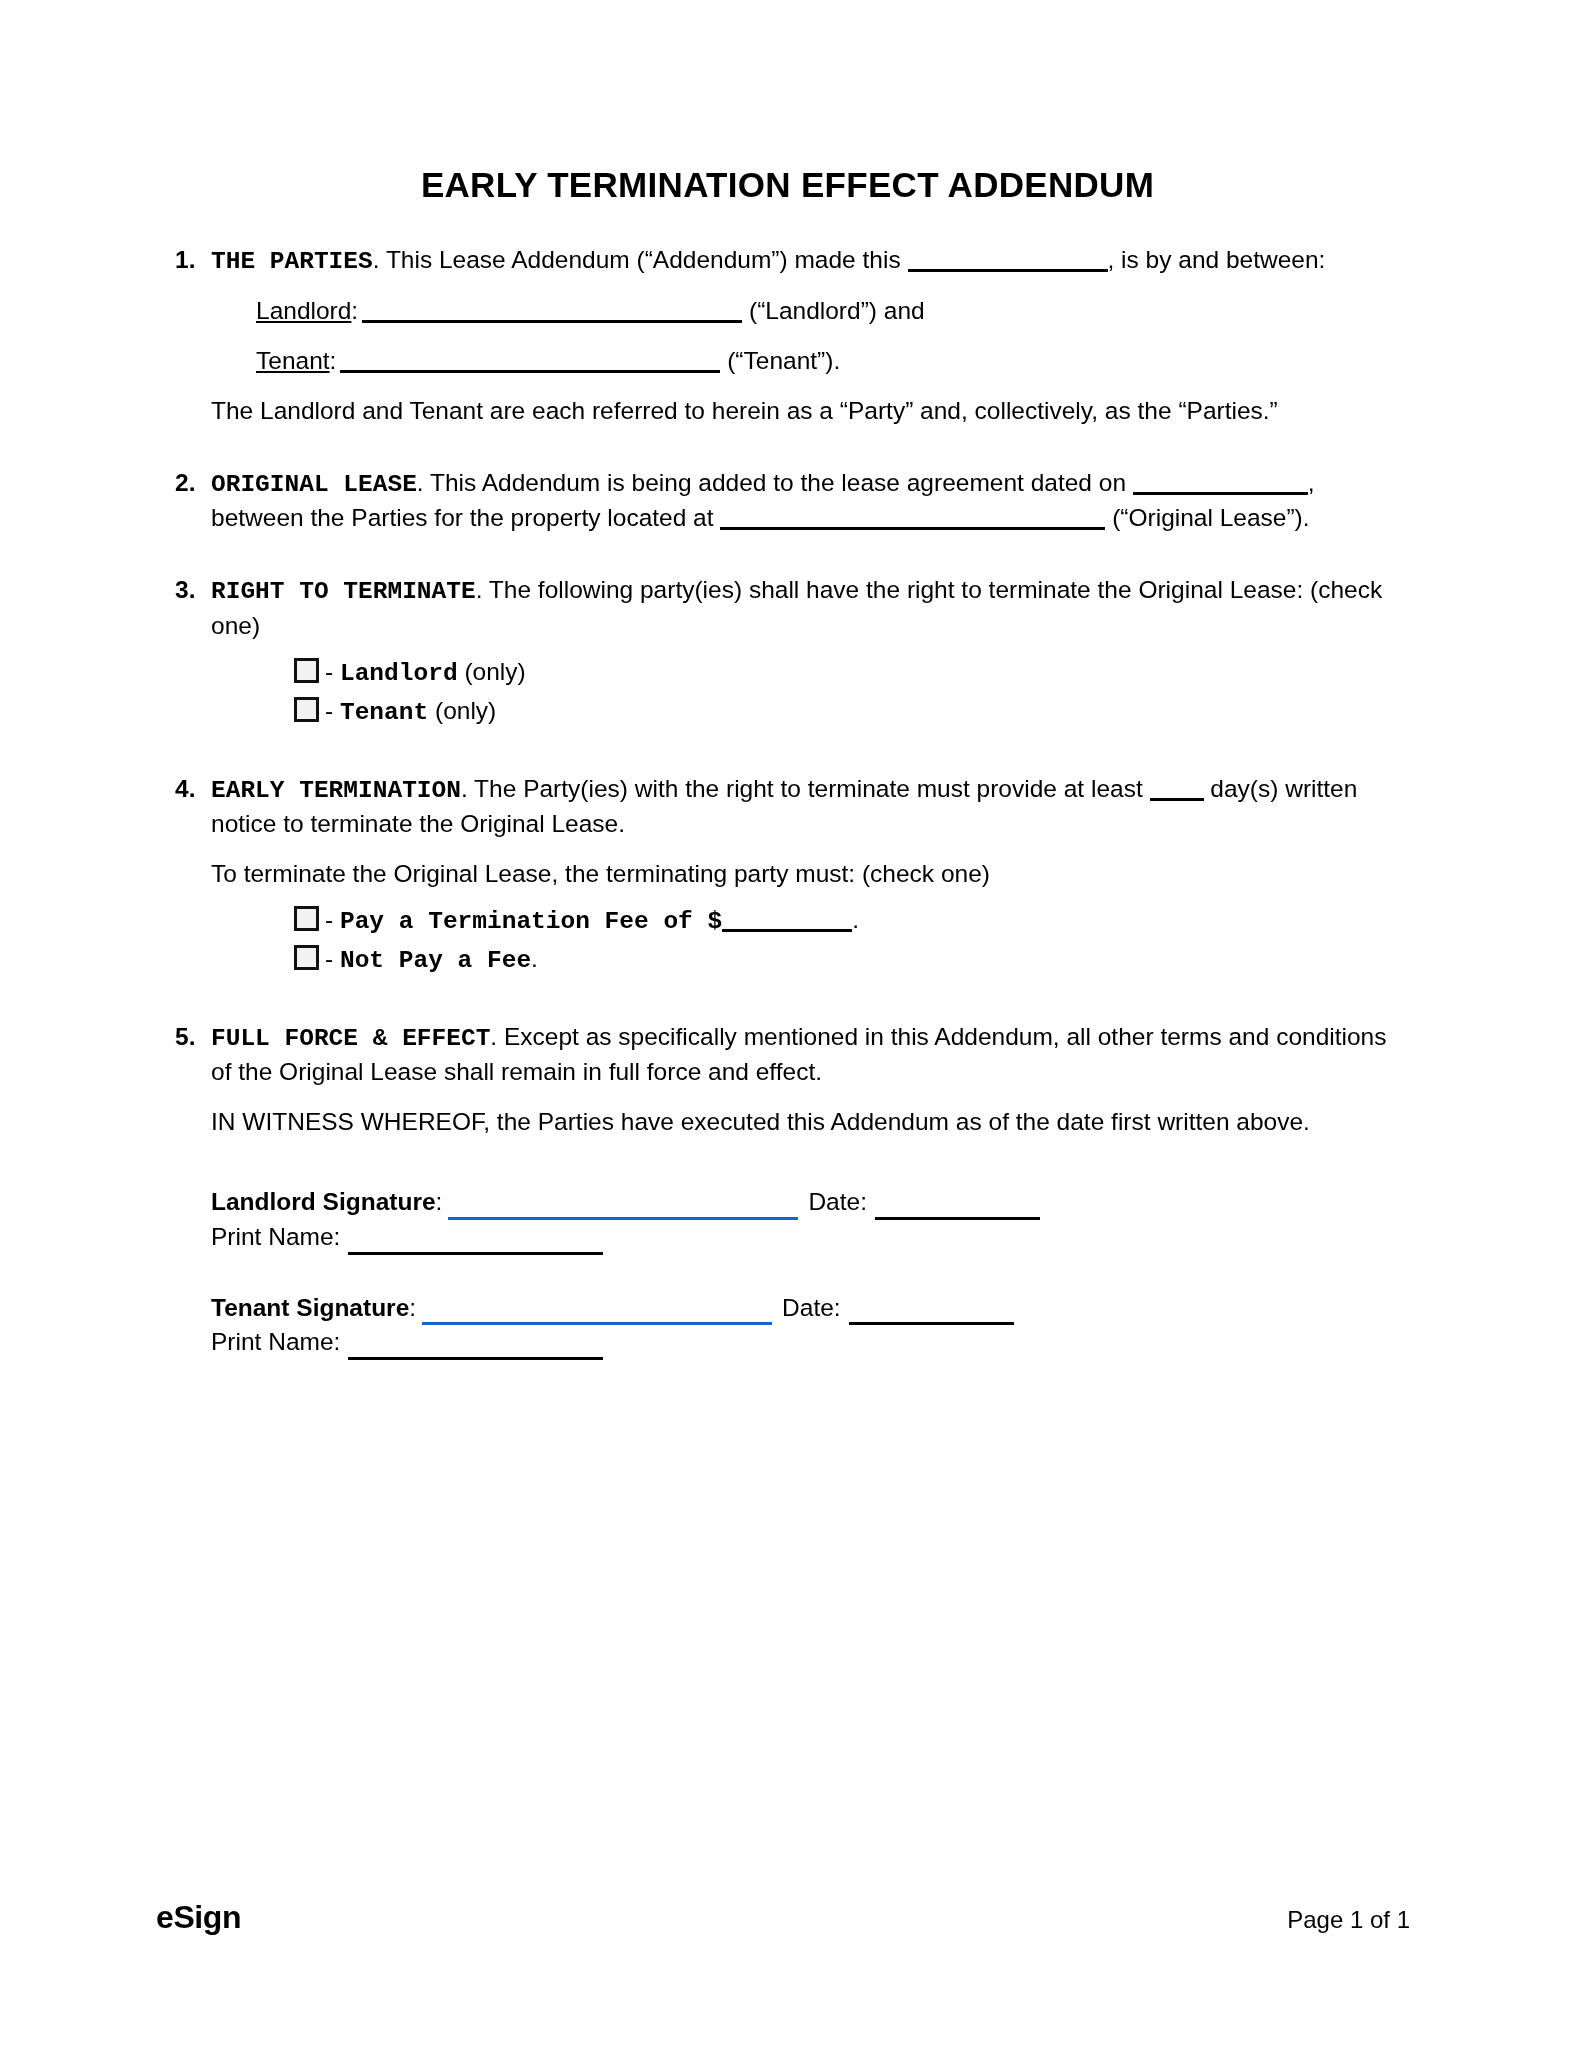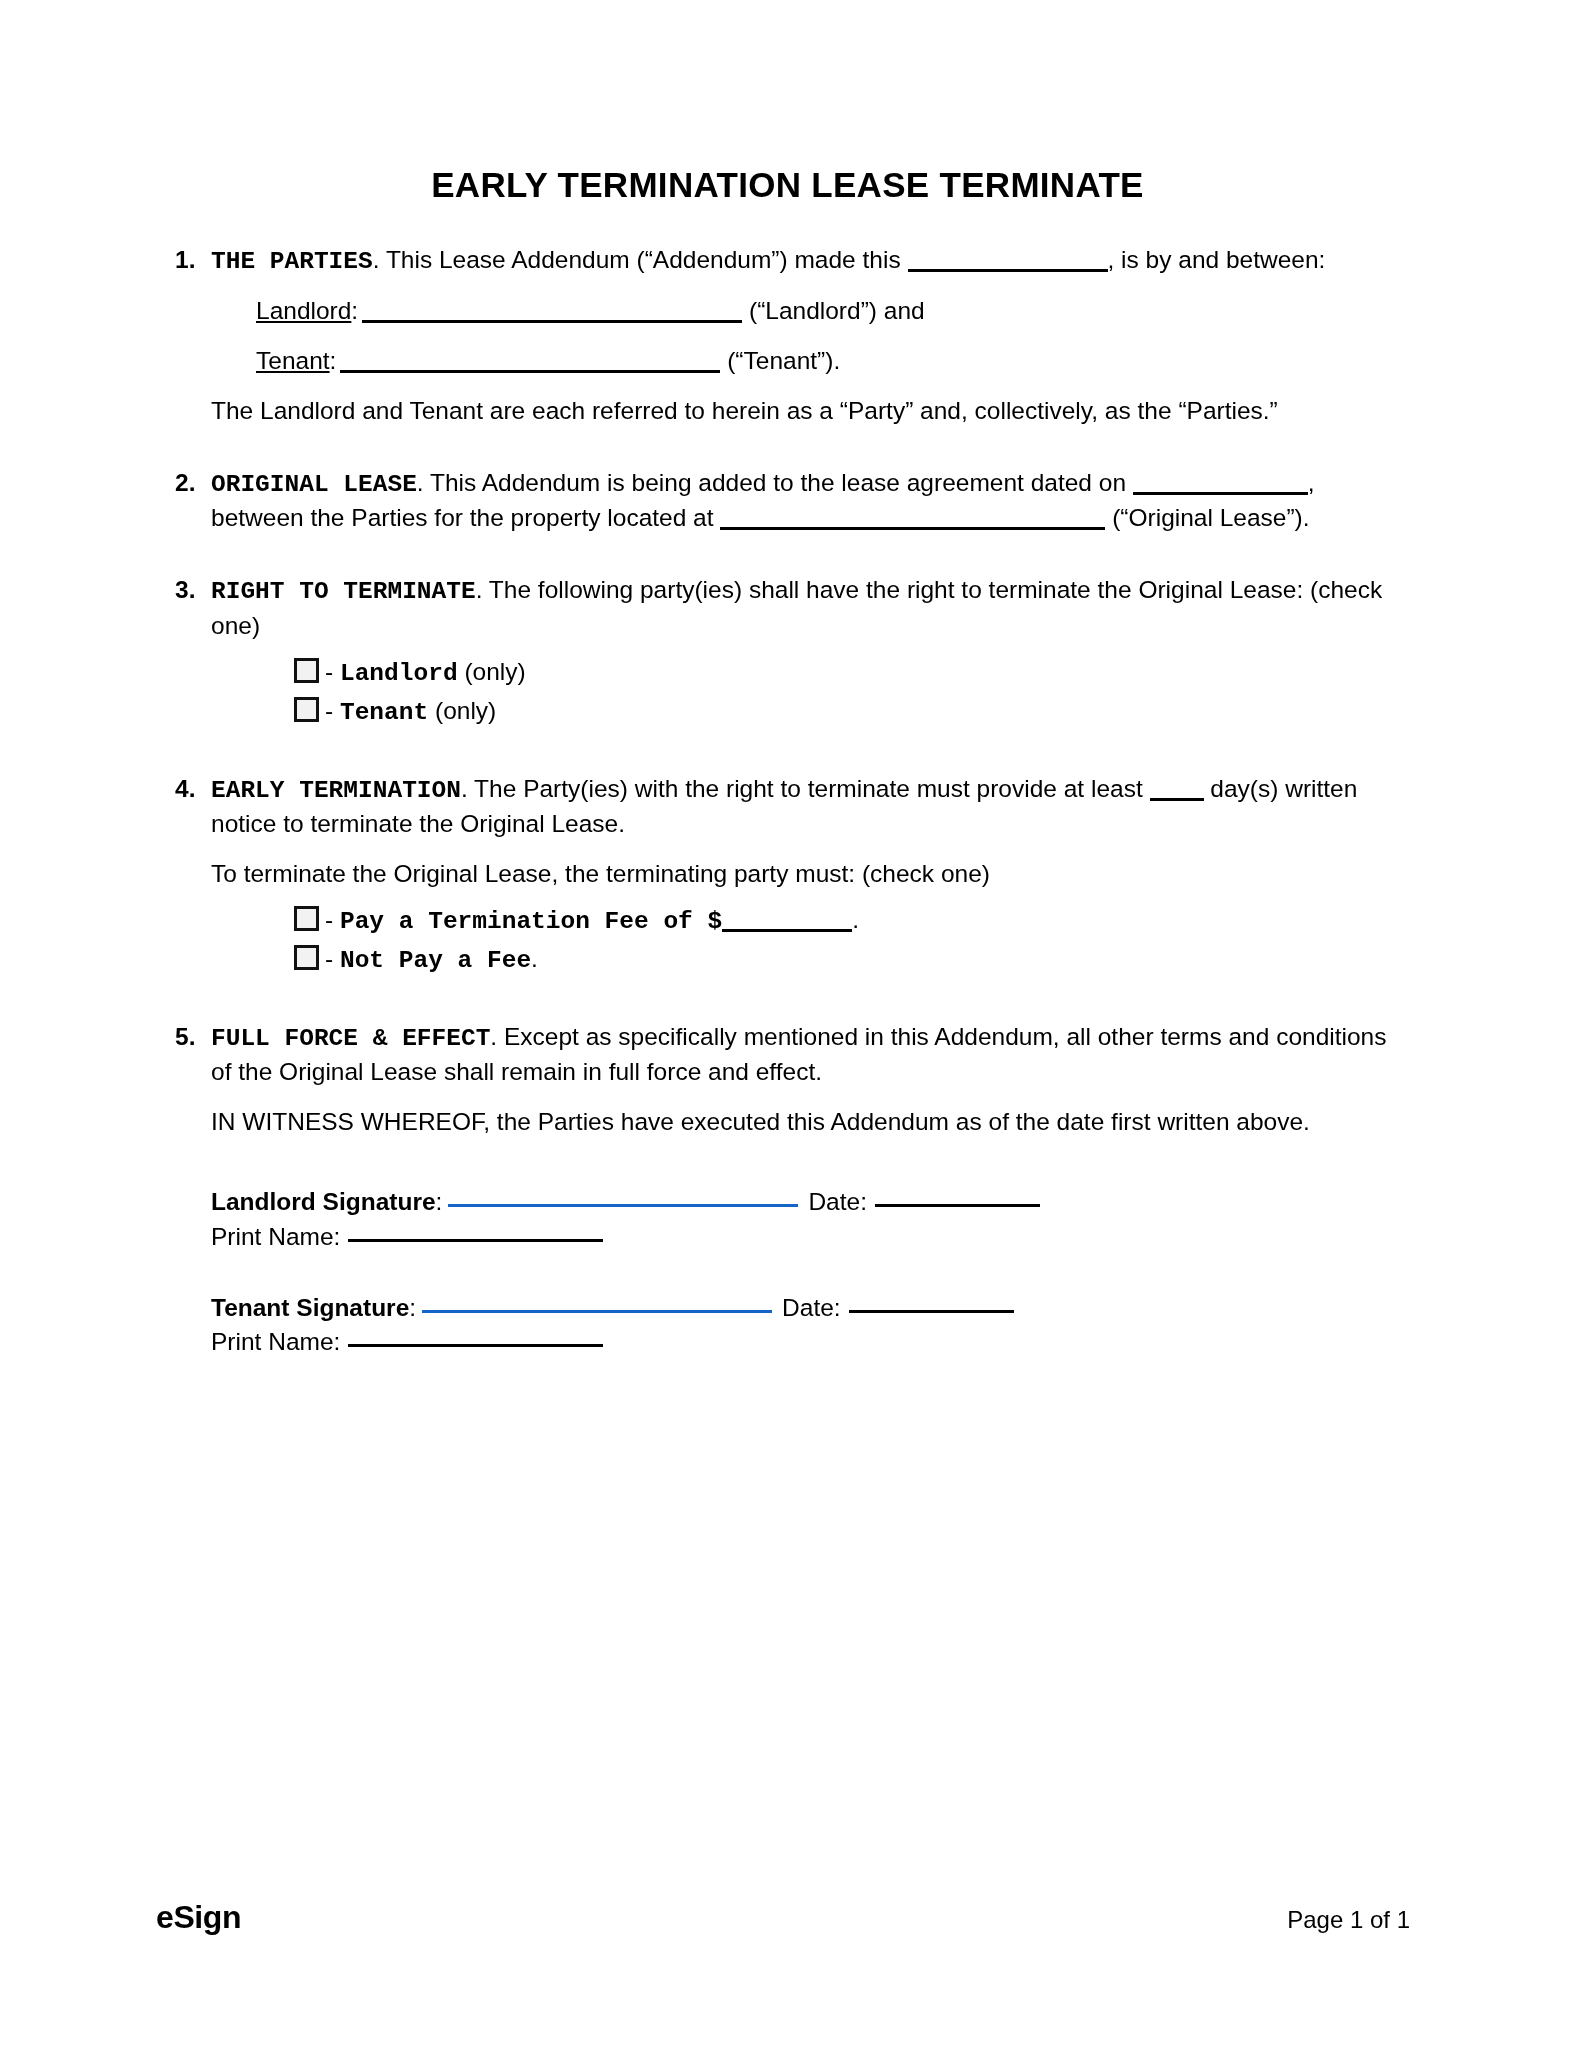--- a/index.html
+++ b/index.html
@@ -110,21 +110,21 @@
     margin-right: 6px;
   }
   .cb-text { font-size: 24.5px; }
 
   
   .sigblock {
     margin-top: 46px;
   }
   .sig-row {
     display: flex;
-    align-items: flex-start;
+    align-items: flex-end;
     font-size: 24.5px;
     line-height: 1.42;
     white-space: nowrap;
   }
   .sig-label { font-weight: bold; }
   .sigline {
     display: inline-block;
     height: 19px;
     border-bottom: 3px solid #1565c8;
     width: 350px;
@@ -165,21 +165,21 @@
     font-size: 32px;
     letter-spacing: -0.4px;
   }
   .pagenum { font-size: 24px; }
 </style>
 </head>
 <body>
 
 <div class="page">
 
-  <h1 class="doc-title">EARLY TERMINATION LEASE TERMINATE</h1>
+  <h1 class="doc-title">EARLY TERMINATION EFFECT ADDENDUM</h1>
 
   <div class="section">
     <div class="num">1.</div>
     <div class="body">
       <p class="p"><span class="bold">THE PARTIES</span><span>. This Lease Addendum (“Addendum”) made this </span><span class="blank bl-date1"></span><span>, is by and between:</span></p>
 
       <p class="p indent"><span class="u">Landlord</span><span>:</span><span class="blank bl-party"></span> <span>(“Landlord”) and</span></p>
 
       <p class="p indent"><span class="u">Tenant</span><span>:</span><span class="blank bl-party"></span> <span>(“Tenant”).</span></p>
 

